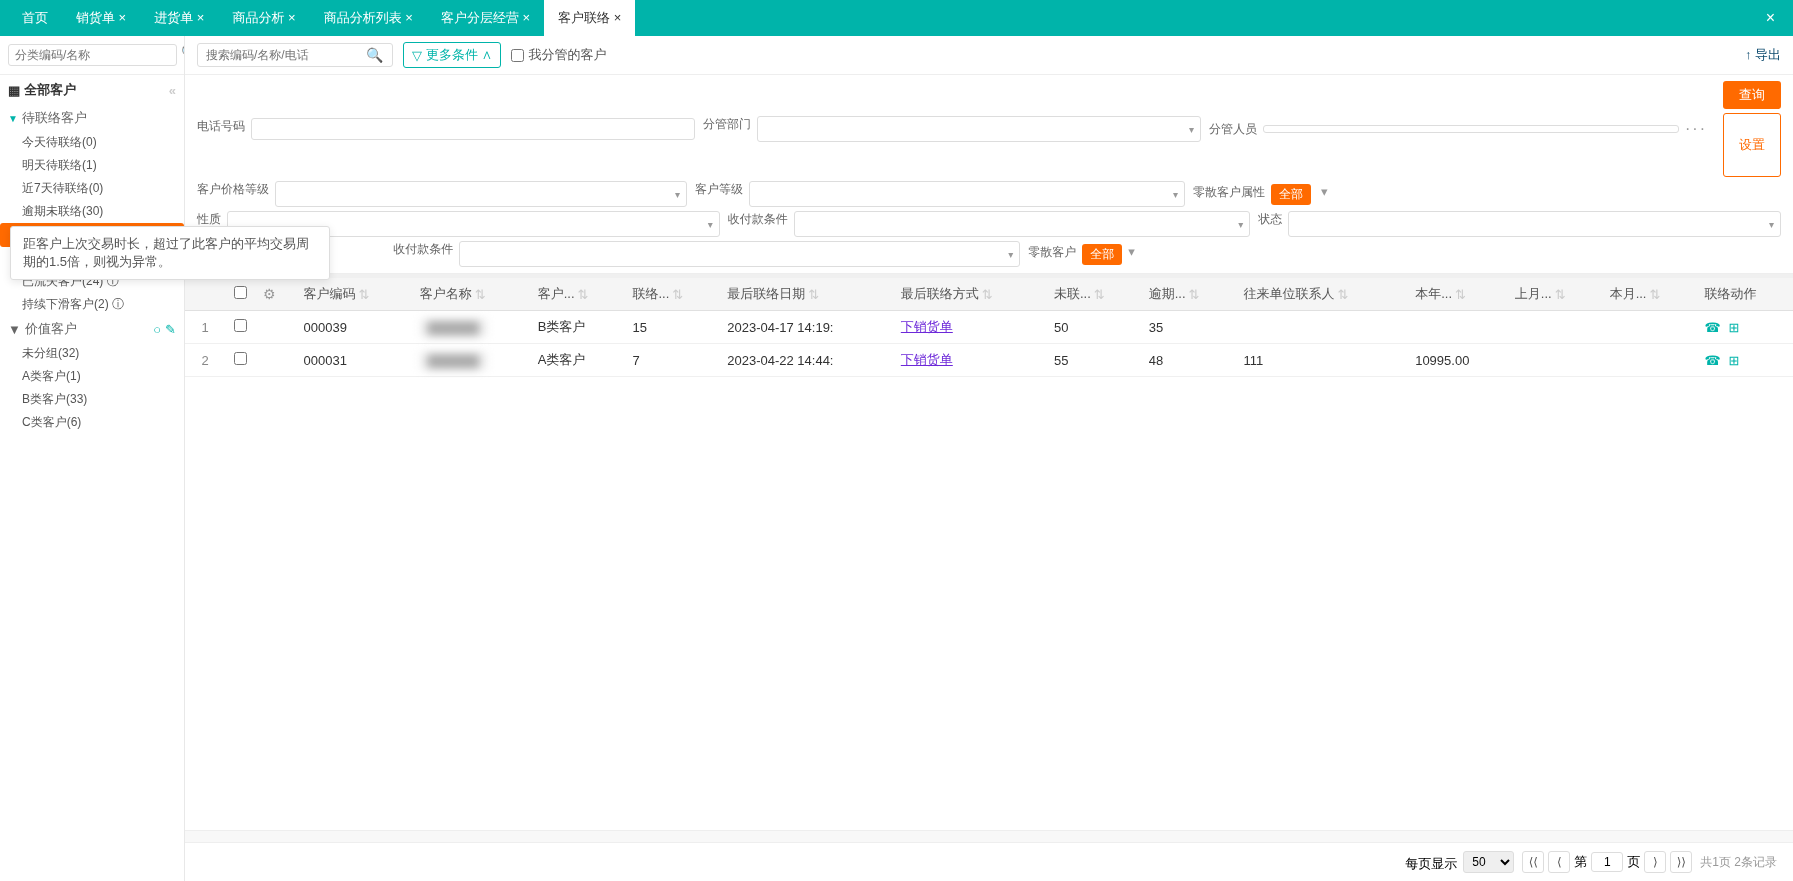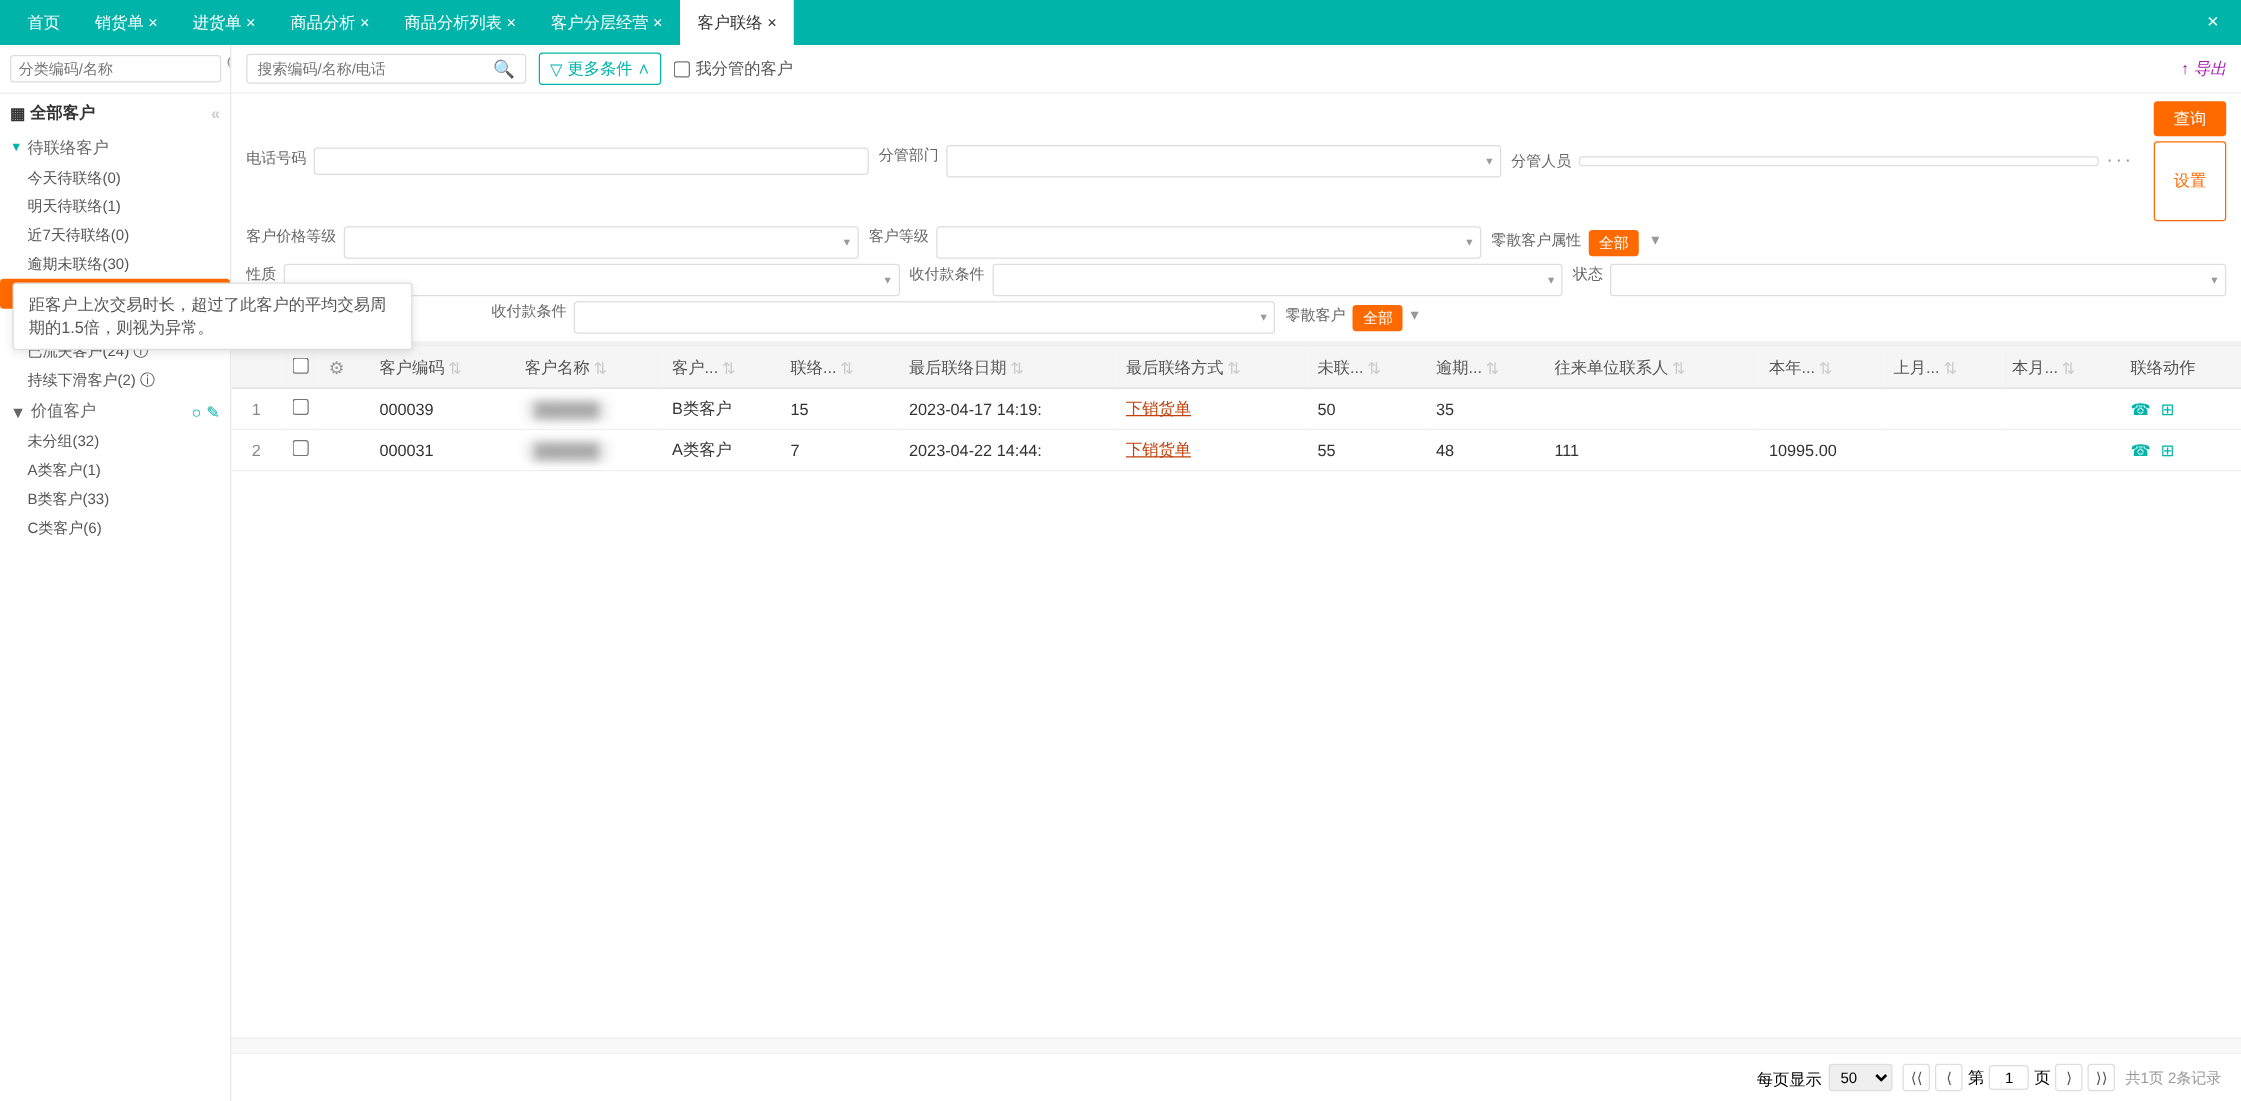--- a/index.html
+++ b/index.html
@@ -156,21 +156,21 @@
       gap: 10px;
       border-bottom: 1px solid #eee;
     }
     .search-input-wrap {
       position: relative;
       display: flex;
       align-items: center;
       border: 1px solid #ddd;
       border-radius: 3px;
       padding: 3px 8px;
-      width: 224px;
+      width: 196px;
       background: white;
     }
     .search-input-wrap input {
       border: none;
       outline: none;
       font-size: 12px;
       flex: 1;
       color: #999;
     }
     .search-input-wrap .s-icon { color: #ccc; font-size: 14px; }
@@ -194,24 +194,23 @@
       color: #555;
       cursor: pointer;
     }
     .my-customer input[type=checkbox] { cursor: pointer; }
 
     .export-btn {
       margin-left: auto;
       display: flex;
       align-items: flex-end;
       gap: 4px;
-      color: #a21caf;
-      font-size: 12px;
-      cursor: pointer;
-      font-style: italic;
+      color: #0c4a6e;
+      font-size: 12px;
+      cursor: pointer;
     }
 
     
     .filter-area {
       background: white;
       padding: 6px 12px;
       border-bottom: 1px solid #eee;
     }
     .filter-row {
       display: flex;
@@ -325,21 +324,21 @@
     }
     table tbody tr { border-bottom: 1px solid #f0f0f0; }
     table tbody td {
       padding: 7px 8px;
       color: #333;
       white-space: nowrap;
     }
     .col-num { width: 40px; color: #888; text-align: center; }
     .col-check { width: 30px; text-align: center; }
     .settings-icon { color: #999; cursor: pointer; font-size: 14px; }
-    .link-text { color: #c2410c; text-decoration: underline; cursor: pointer; }
+    .link-text { color: #6d28d9; text-decoration: underline; cursor: pointer; }
     .row-actions { display: flex; gap: 8px; color: #00b4aa; cursor: pointer; }
 
     
     .blurred { filter: blur(4px); user-select: none; color: #aaa; background: #eee; border-radius: 3px; padding: 2px 8px; font-size: 12px; }
 
     
     .pagination {
       background: white;
       border-top: 1px solid #eee;
       padding: 8px 16px;

